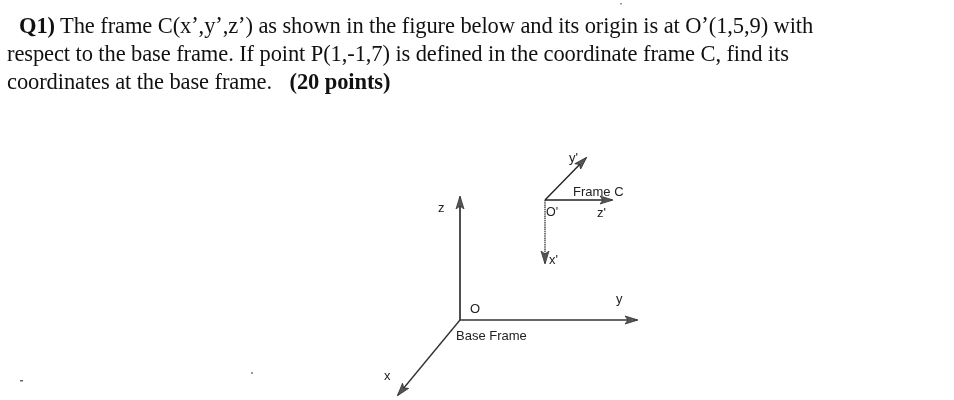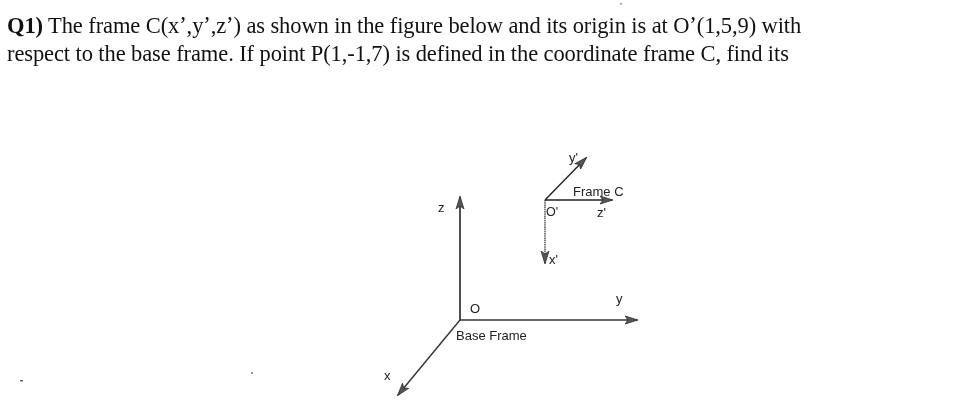--- a/index.html
+++ b/index.html
@@ -4,30 +4,31 @@
   <style>
     html, body { margin: 0; padding: 0; background: #ffffff; }
     body { width: 954px; height: 400px; position: relative; overflow: hidden; }
     .question {
       position: absolute; left: 7px; top: 12px; width: 945px;
       font-family: "Liberation Serif", "DejaVu Serif", serif;
       font-size: 22.5px; line-height: 28px; color: #111;
       letter-spacing: -0.1px;
     }
     .question .line { white-space: nowrap; display: block; }
-    .question b { font-weight: bold; }
+    .question b { font-weight: bold; margin-left: 12px; }
     .fig { position: absolute; left: 0; top: 0; width: 954px; height: 400px; }
     .fig text { font-family: "Liberation Sans", "DejaVu Sans", sans-serif; fill: #222; }
   </style>
 </head>
 <body>
 
 <div class="question">
   <span class="line"><b>Q1)</b><span> The frame C(xʼ,yʼ,zʼ) as shown in the figure below and its origin is at Oʼ(1,5,9) with</span></span>
   <span class="line">respect to the base frame. If point P(1,-1,7) is defined in the coordinate frame C, find its</span>
+  <span class="line"><span>coordinates at the base frame. </span><b>(20 points)</b></span>
 </div>
 
 <svg class="fig" viewBox="0 0 954 400" xmlns="http://www.w3.org/2000/svg">
   <defs>
     <marker id="ah" markerWidth="14" markerHeight="10" refX="12" refY="5" orient="auto" markerUnits="userSpaceOnUse">
       <path d="M0,1 L13,5 L0,9 L3,5 Z" fill="#555" stroke="#333" stroke-width="0.8"></path>
     </marker>
   </defs>
 
   <g>

